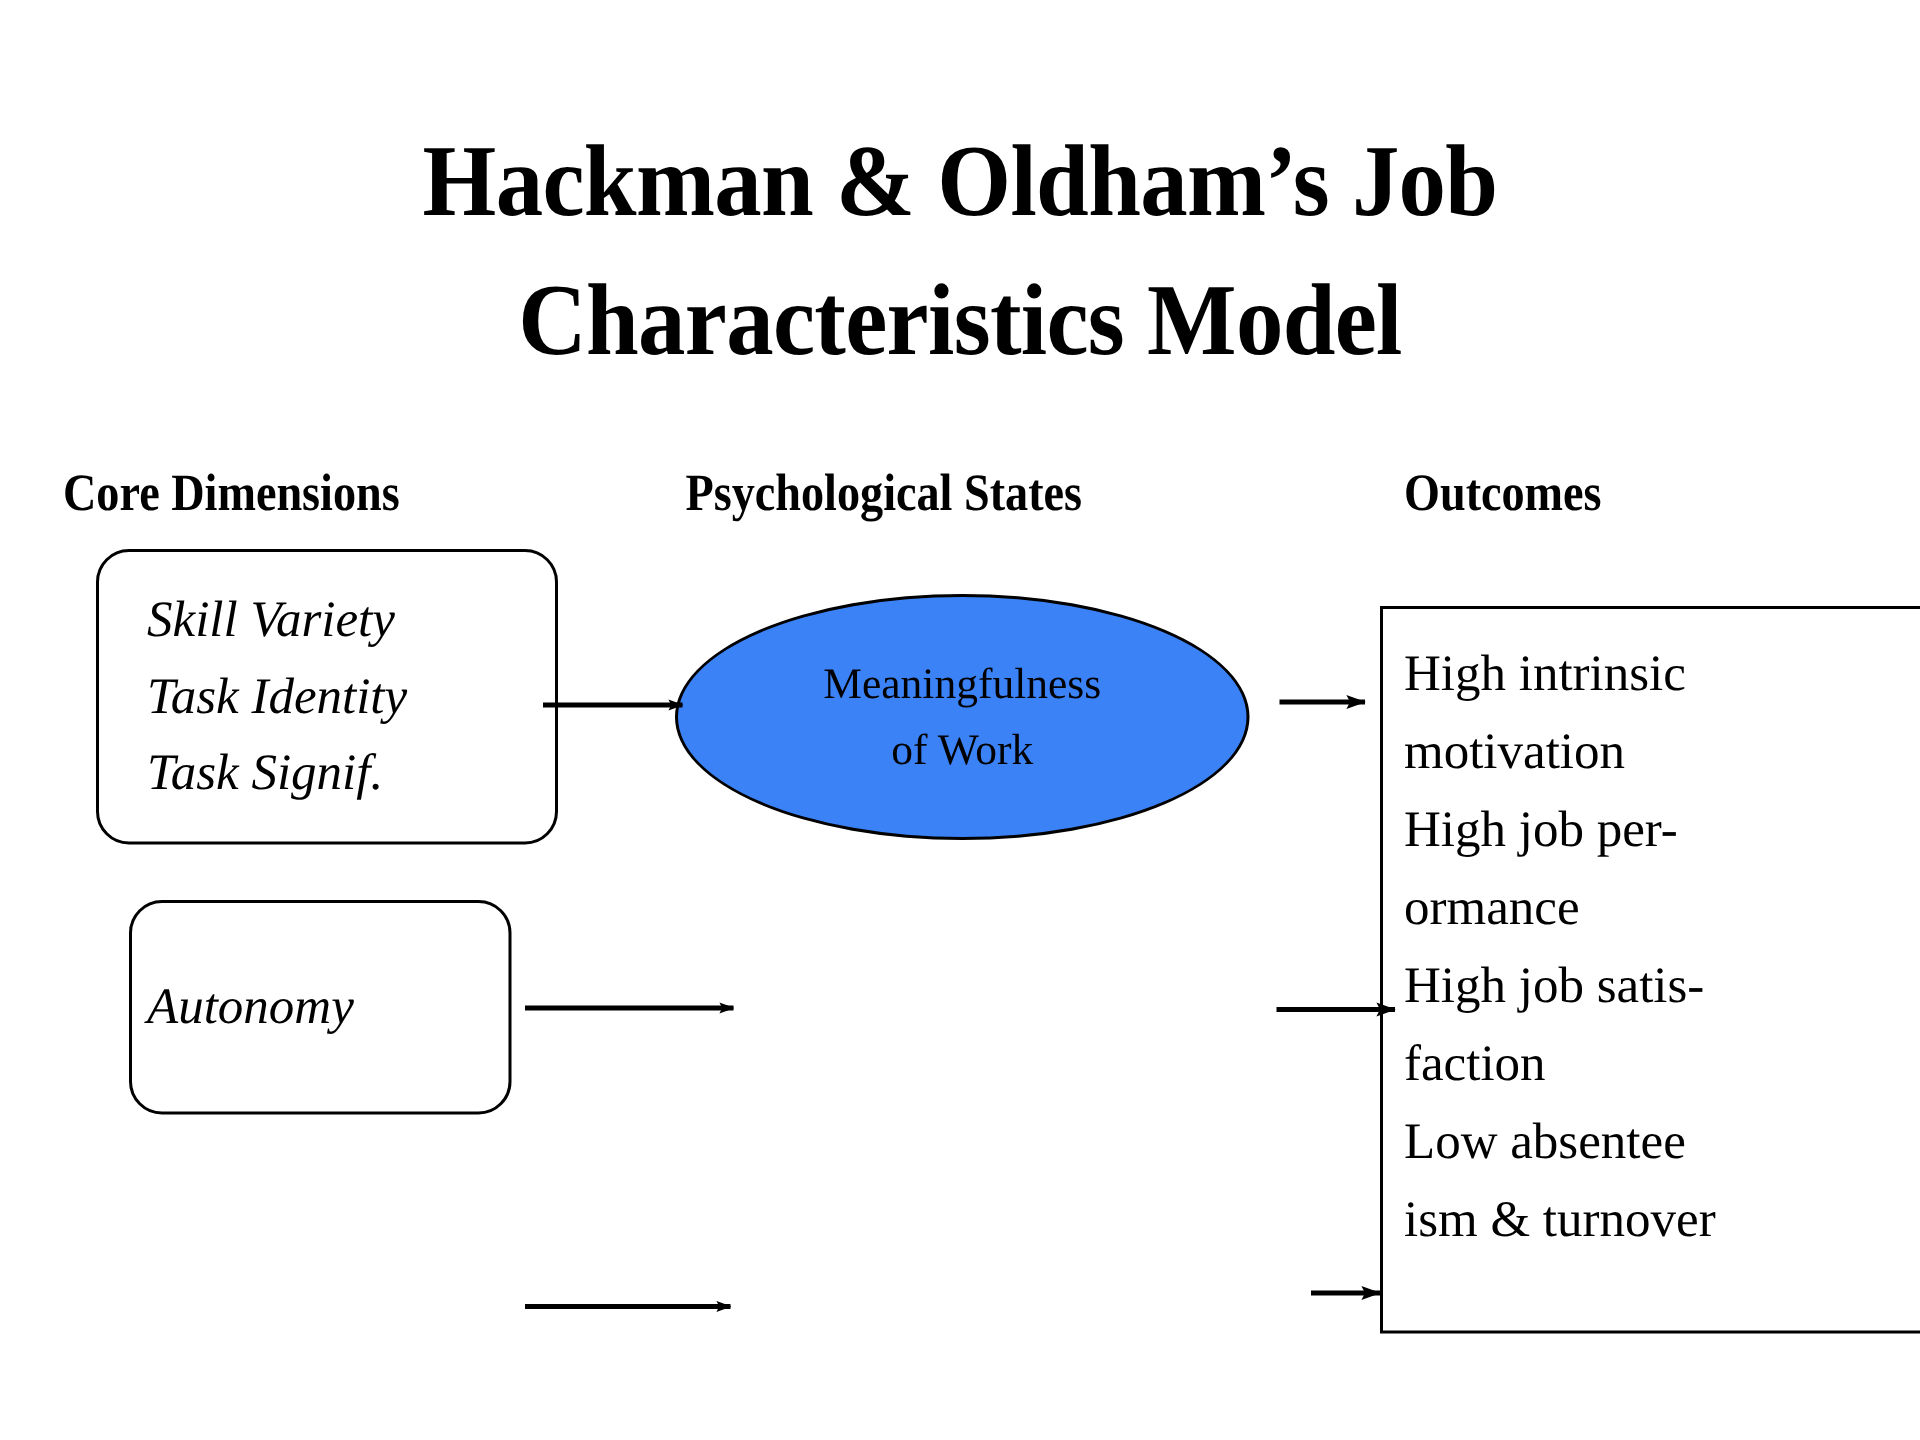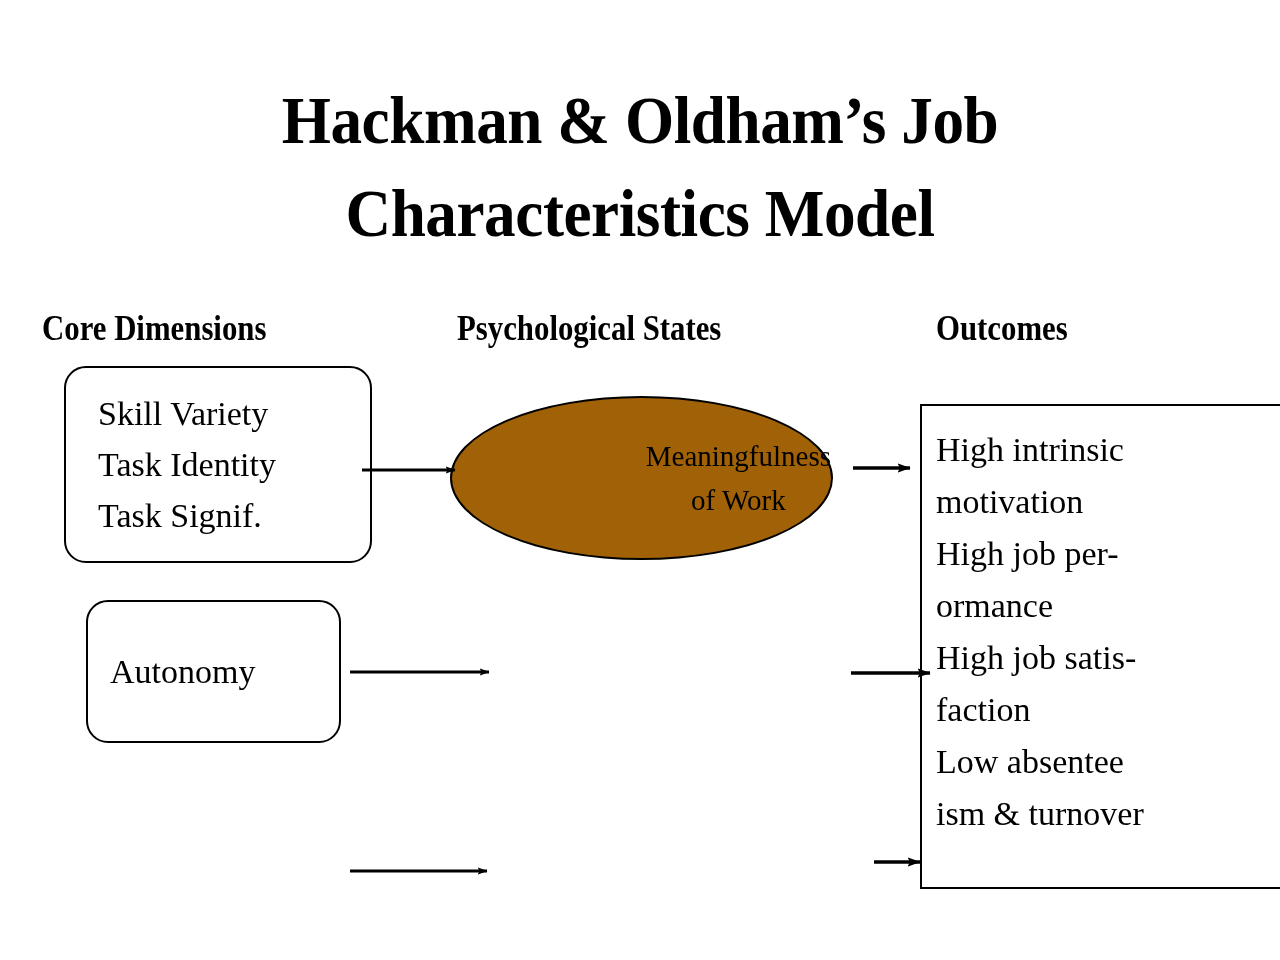--- a/index.html
+++ b/index.html
@@ -50,43 +50,44 @@
 
   
   .dim-box {
     position: absolute;
     border: 2.4px solid #000;
     border-radius: 22px;
     background: #fff;
     box-sizing: border-box;
     display: flex;
     align-items: center;
+    font-style: italic;
   }
   .dim-box .dim-text {
     font-size: 34px;
     line-height: 51px;
     padding-left: 32px;
     white-space: pre-line;
   }
   #box-core      { left: 64px; top: 366px; width: 308px; height: 197px; }
   #box-autonomy  { left: 86px; top: 600px; width: 255px; height: 143px; }
   #box-feedback  { left: 86px; top: 793px; width: 255px; height: 143px; }
   #box-autonomy .dim-text,
-  #box-feedback .dim-text { padding-left: 22px; }
+  #box-feedback .dim-text { padding-left: 10px; }
 
   
   .state-ellipse {
     position: absolute;
     border: 2.2px solid #000;
     border-radius: 50%;
-    background: #a16207;
+    background: #3b82f6;
     box-sizing: border-box;
     display: flex;
     align-items: center;
-    justify-content: flex-end;
+    justify-content: center;
     text-align: center;
   }
   .state-ellipse .state-text {
     font-size: 29px;
     line-height: 44px;
     white-space: pre-line;
   }
   #ellipse-meaning  { left: 450px; top: 396px; width: 383px; height: 164px; }
   #ellipse-resp     { left: 488px; top: 583px; width: 332px; height: 172px; }
   #ellipse-know     { left: 480px; top: 786px; width: 363px; height: 170px; }

